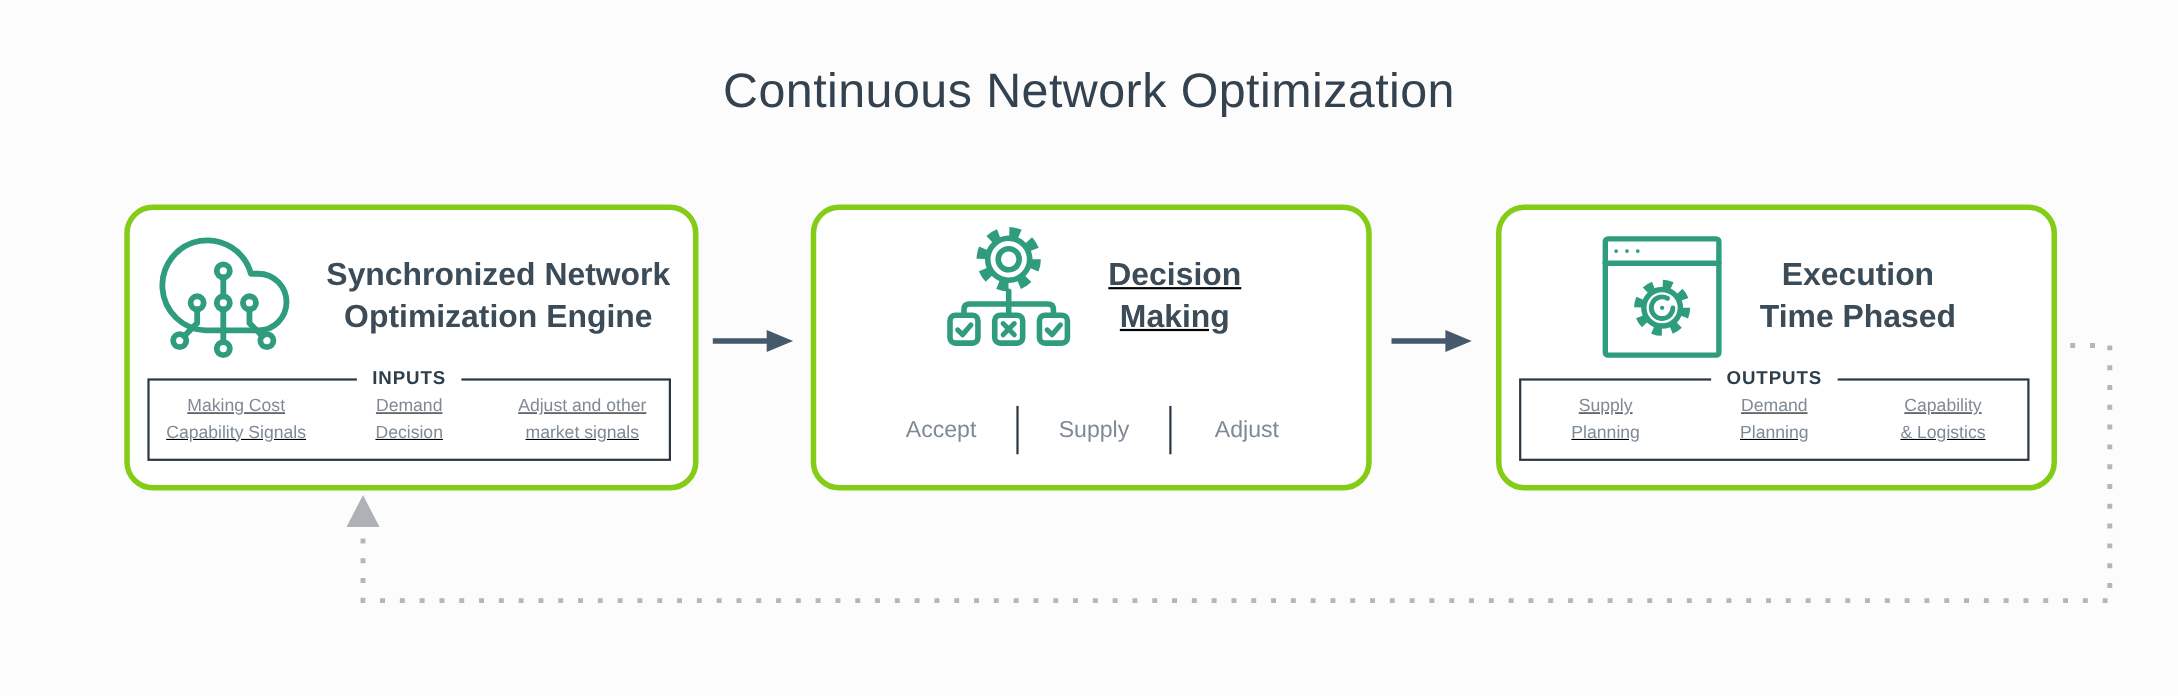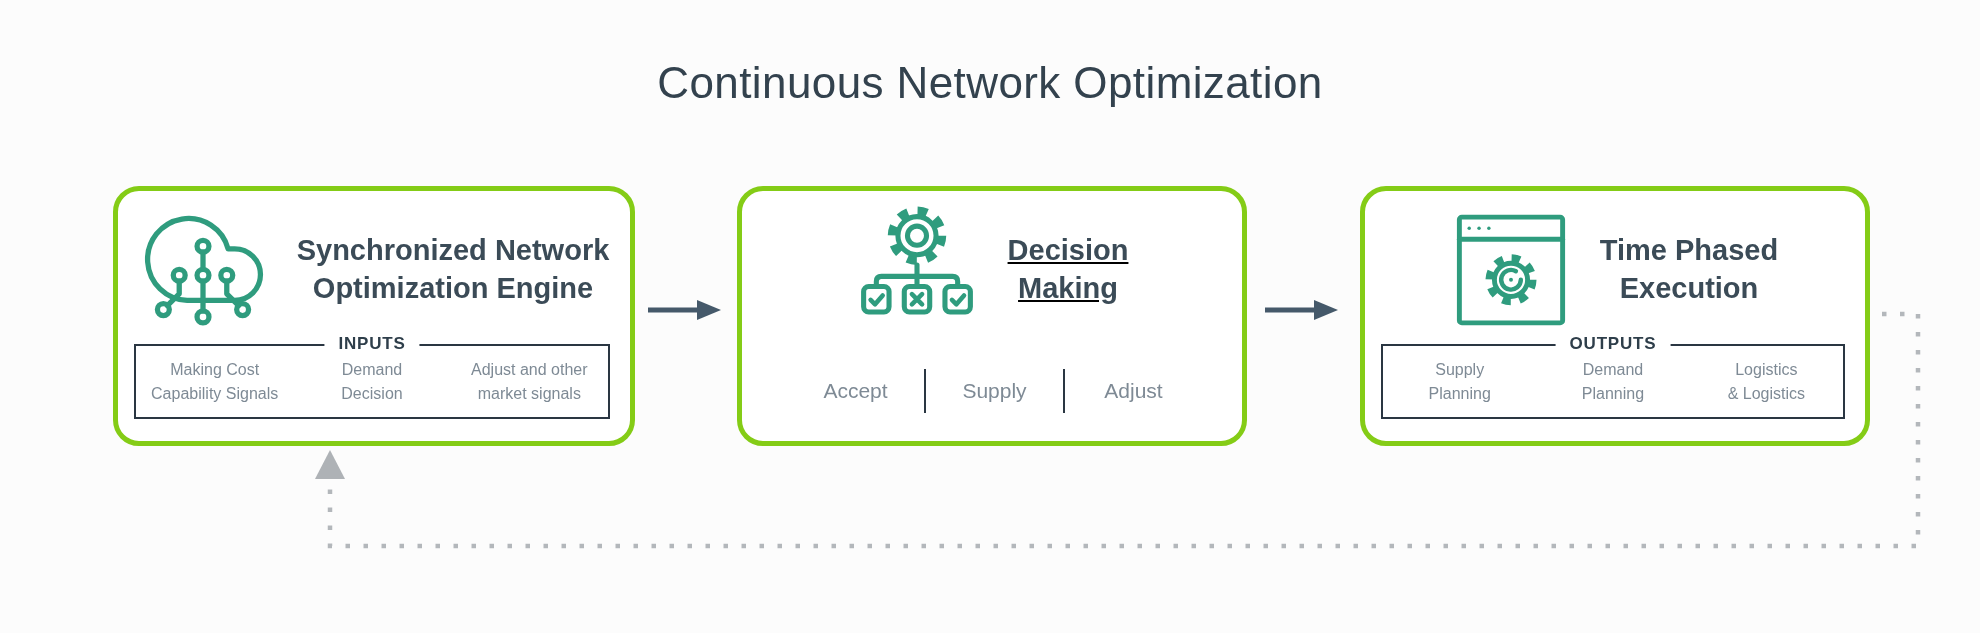--- a/index.html
+++ b/index.html
@@ -41,21 +41,21 @@
     color:#3b4b57; line-height:1.3;
   }
   .box-title span{ display:block; }
 
   .icon-wrap{ flex:none; display:flex; align-items:center; justify-content:center; }
 
   
   .fs-panel{
     position:absolute; left:16px; right:20px; bottom:22px; height:75px;
     border:2px solid #2a3642;
-    display:flex; align-items:center;
+    display:flex; align-items:center;text-decoration:underline;
   }
   .fs-label{
     position:absolute; top:-12px; left:50%; transform:translateX(-50%);
     background:#ffffff; padding:0 14px;
     font-size:17px; font-weight:700; letter-spacing:.8px;
     color:#2e3e4a; white-space:nowrap;
   }
   .fs-items{ display:flex; width:100%; }
   .fs-item{
     flex:1; text-align:center;
@@ -183,37 +183,37 @@
           <circle cx="14" cy="16" r="1.4" fill="#2F9C7E" stroke="none"></circle>
           <circle cx="22" cy="16" r="1.4" fill="#2F9C7E" stroke="none"></circle>
           <circle cx="30" cy="16" r="1.4" fill="#2F9C7E" stroke="none"></circle>
           <circle cx="48" cy="58" r="17" stroke-width="7.5" stroke-dasharray="6.6 6.75" stroke-linecap="butt"></circle>
           <circle cx="48" cy="58" r="13.5"></circle>
           <path d="M52 51 A 8 8 0 1 0 56 58" stroke-width="3.6"></path>
           <circle cx="48" cy="58" r="1.6" fill="#2F9C7E" stroke="none"></circle>
         </svg>
       </div>
       <div class="box-title">
+        <span>Execution</span>
         <span>Time Phased</span>
-        <span>Execution</span>
       </div>
     </div>
     <div class="fs-panel">
       <div class="fs-label">OUTPUTS</div>
       <div class="fs-items">
         <div class="fs-item">
           <span>Supply</span>
           <span>Planning</span>
         </div>
         <div class="fs-item">
           <span>Demand</span>
           <span>Planning</span>
         </div>
         <div class="fs-item">
-          <span>Logistics</span>
+          <span>Capability</span>
           <span>&amp; Logistics</span>
         </div>
       </div>
     </div>
   </section>
 
   <svg class="feedback-svg" width="1980" height="633">
     <path d="M1882 314 H1918 V546 H330 V482" fill="none" stroke="#B3B7BB" stroke-width="4.5" stroke-dasharray="4.5 13.5" stroke-linecap="butt"></path>
     <polygon points="330,450 315,479 345,479" fill="#AEB2B6"></polygon>
   </svg>

